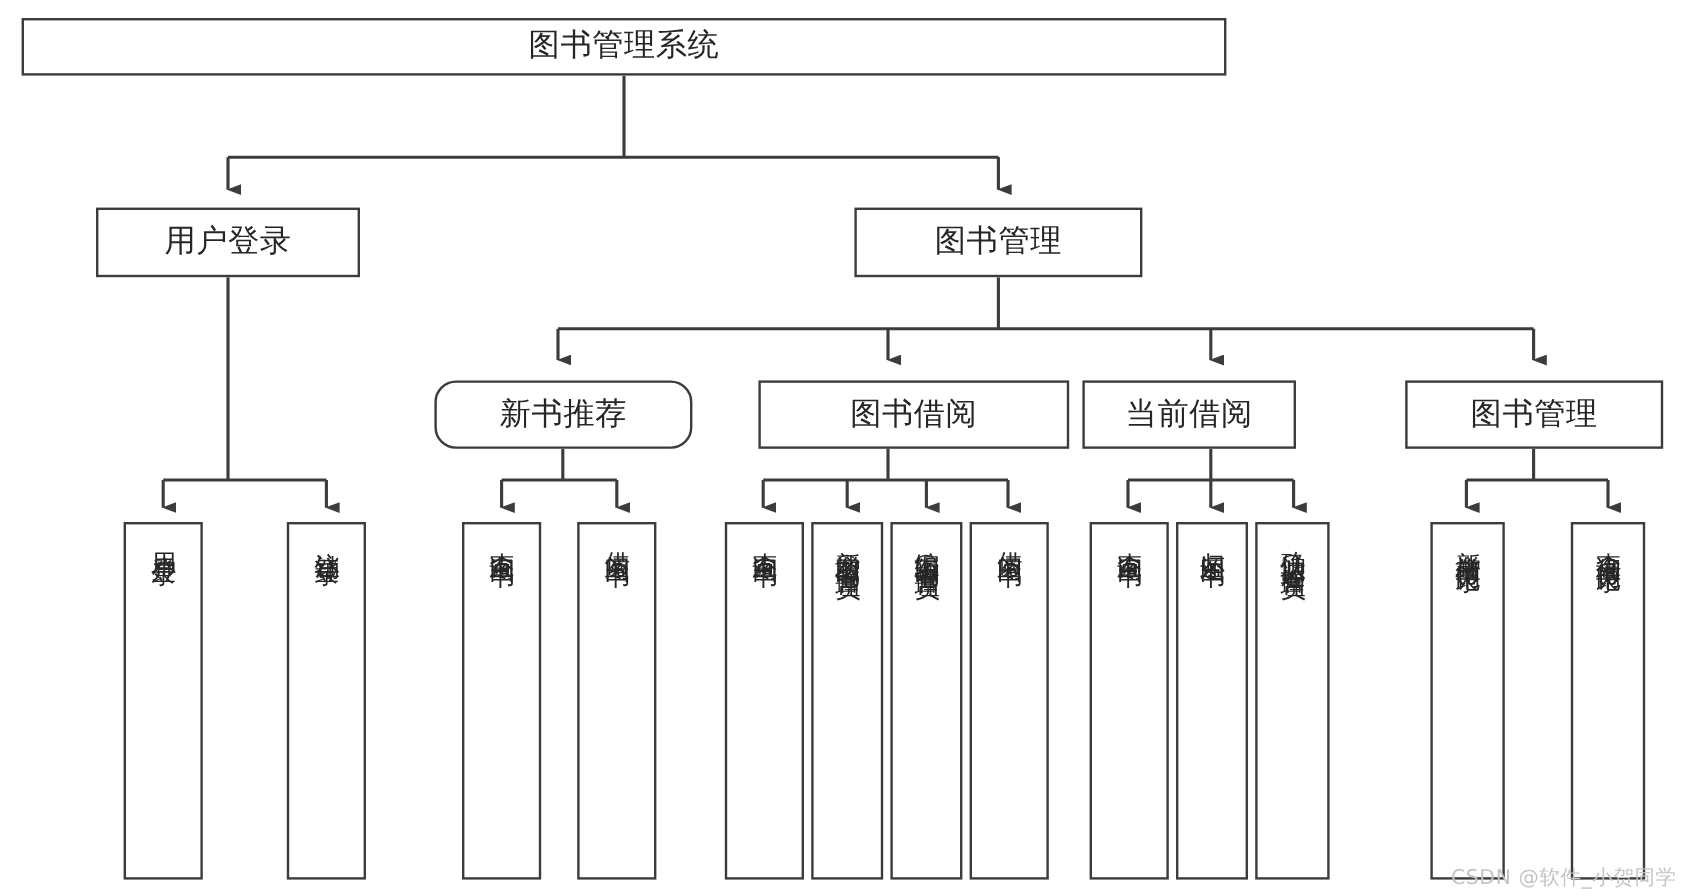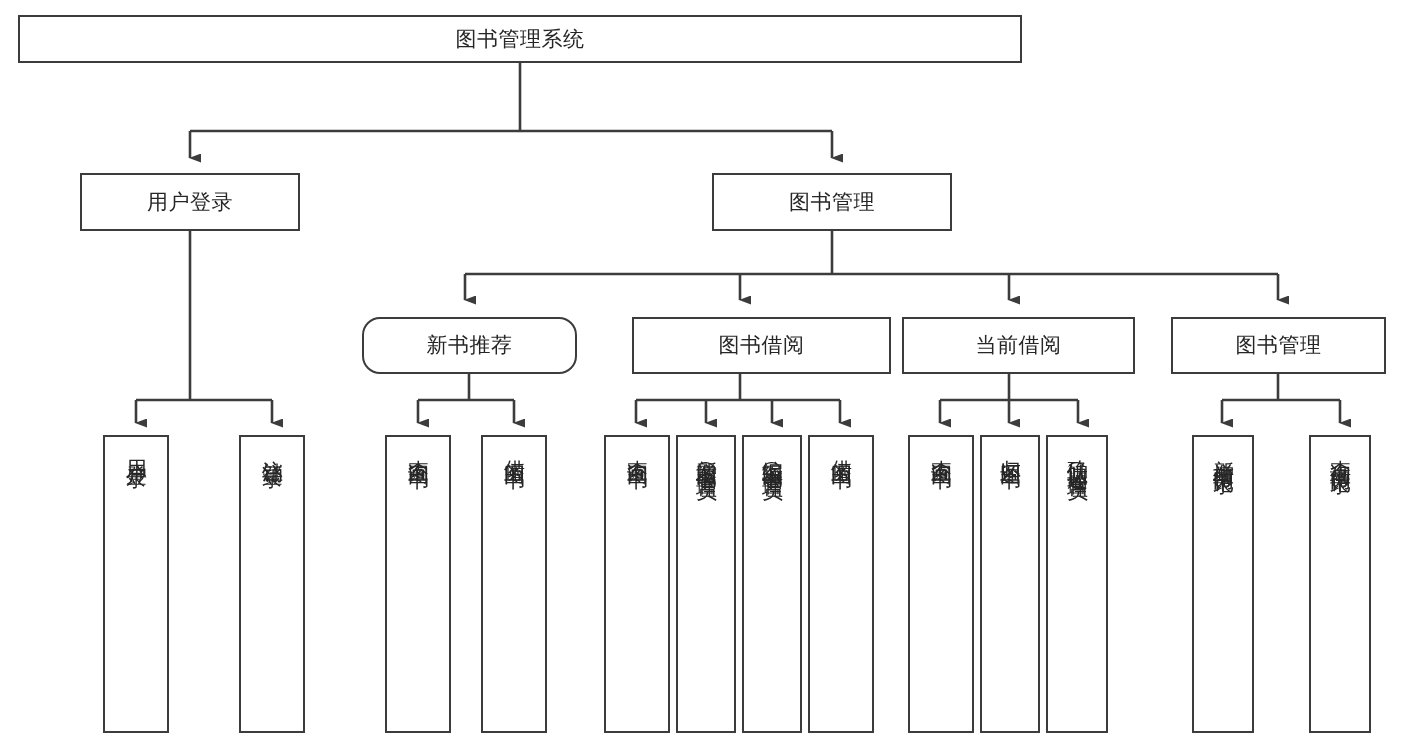--- a/index.html
+++ b/index.html
@@ -28,21 +28,21 @@
     position: absolute;
     box-sizing: border-box;
     background: #ffffff;
     border: 2px solid #3c3c3c;
     display: flex;
     align-items: center;
     justify-content: center;
     overflow: hidden;
   }
   .node-label-h {
-    font-size: 21px;
+    font-size: 26px;
     color: #262626;
     line-height: 1.15;
     letter-spacing: 0.5px;
     white-space: nowrap;
   }
   .node-box.vertical {
     align-items: flex-start;
     justify-content: center;
     padding-top: 6px;
   }
@@ -134,21 +134,21 @@
   </div>
 
   <div class="node-box" style="left:362px; top:317px; width:215px; height:57px;border-radius:18px;">
     <span class="node-label-h">新书推荐</span>
   </div>
 
   <div class="node-box" style="left:632px; top:317px; width:259px; height:57px;">
     <span class="node-label-h">图书借阅</span>
   </div>
 
-  <div class="node-box" style="left:902px; top:317px; width:233px; height:57px;">
+  <div class="node-box" style="left:902px; top:317px; width:178px; height:57px;">
     <span class="node-label-h">当前借阅</span>
   </div>
 
   <div class="node-box" style="left:1171px; top:317px; width:215px; height:57px;">
     <span class="node-label-h">图书管理</span>
   </div>
 
   <div class="node-box vertical" style="left:103px; top:435px; width:66px; height:298px;">
     <span class="node-label-v">用户登录</span>
   </div>
@@ -194,14 +194,15 @@
   </div>
 
   <div class="node-box vertical" style="left:1192px; top:435px; width:62px; height:298px;">
     <span class="node-label-v">新增借阅记录</span>
   </div>
 
   <div class="node-box vertical" style="left:1309px; top:435px; width:62px; height:298px;">
     <span class="node-label-v">查询借阅记录</span>
   </div>
 
+  <div class="watermark">CSDN @软件_小贺同学</div>
 
 </div>
 
 </body></html>

